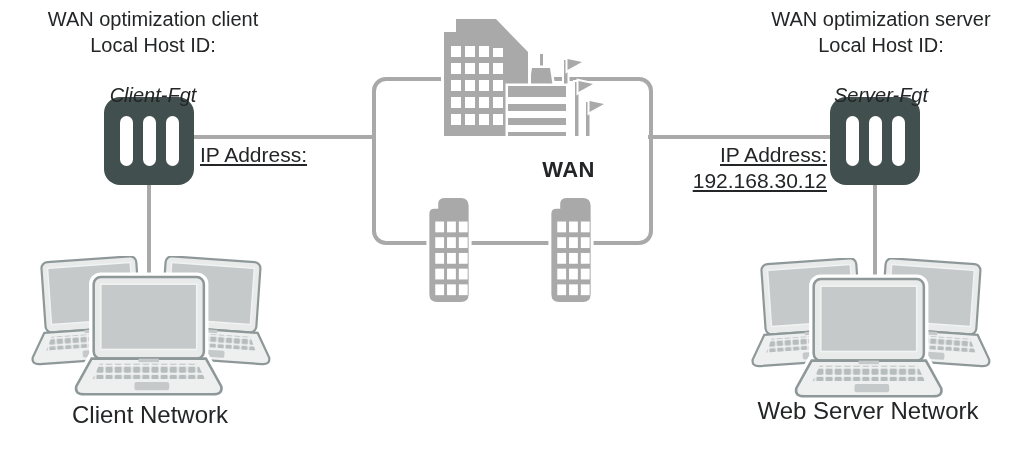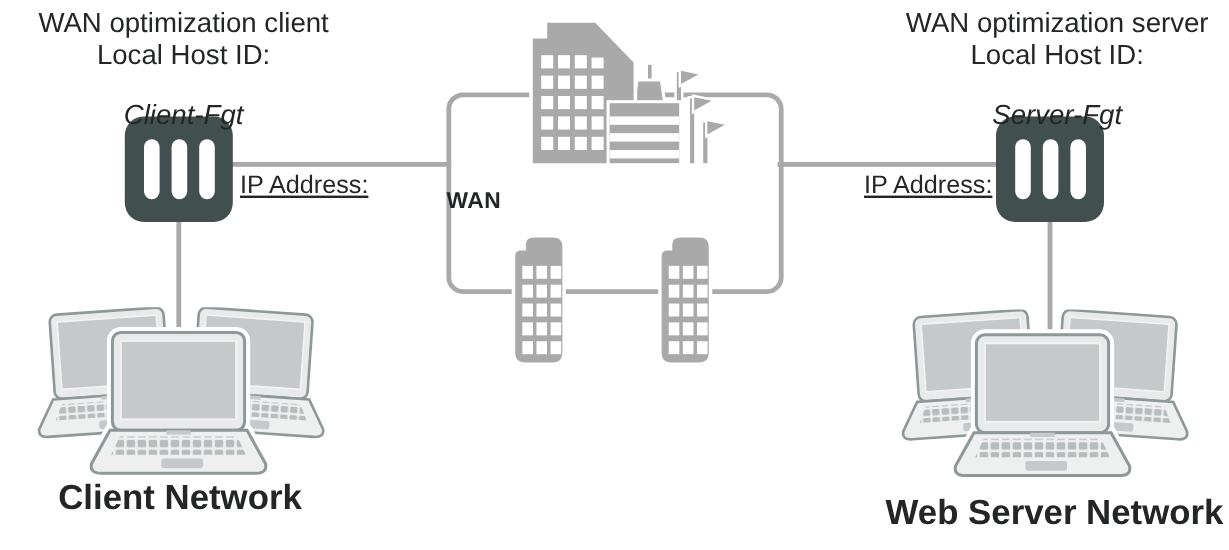--- a/index.html
+++ b/index.html
@@ -16,30 +16,30 @@
     border:4px solid #a9a9a9;border-radius:14px;z-index:1;background:transparent;
   }
   
   .appliance{
     position:absolute;width:90px;height:88px;background:#41504f;border-radius:16px;
     display:flex;align-items:center;justify-content:center;gap:10px;z-index:3;
   }
   .appliance .bar{width:13px;height:50px;background:#ffffff;border-radius:7px;}
   
   .tblock{position:absolute;text-align:center;z-index:4;}
-  .title-line{font-size:23px;line-height:26px;white-space:nowrap;}
+  .title-line{font-size:20px;line-height:26px;white-space:nowrap;}
   .host-id{font-style:italic;margin-top:24px;}
   .ip-block{position:absolute;z-index:4;font-size:21px;line-height:26px;text-decoration:underline;}
   .ip-left{text-align:left;}
   .ip-right{text-align:right;}
   .wan-label{
-    position:absolute;left:372px;top:157px;width:223px;text-align:left;
-    font-size:19px;font-weight:bold;letter-spacing:.5px;z-index:4;
-  }
-  .net-name{font-size:29px;font-weight:bold;line-height:28px;white-space:nowrap;}
+    position:absolute;left:372px;top:157px;width:223px;text-align:right;
+    font-size:22px;font-weight:bold;letter-spacing:.5px;z-index:4;
+  }
+  .net-name{font-size:24px;font-weight:normal;line-height:28px;white-space:nowrap;}
   .net-subnet{font-size:22px;line-height:27px;white-space:nowrap;}
   svg{display:block;}
   .icon-abs{position:absolute;z-index:2;}
   .cluster{position:absolute;z-index:3;}
 </style>
 </head>
 <body>
 
 <div class="canvas">
 
@@ -194,25 +194,26 @@
     <div class="title-line">Local Host ID:</div>
     <div class="title-line host-id">Server-Fgt</div>
   </div>
 
   <div class="ip-block ip-left" style="left:200px;top:142px;">
     <div>IP Address:</div>
   </div>
 
   <div class="ip-block ip-right" style="right:197px;top:142px;">
     <div>IP Address:</div>
+    <div>192.168.30.12</div>
   </div>
 
   <div class="wan-label">WAN</div>
 
   <div class="tblock" style="left:20px;top:401px;width:260px;">
     <div class="net-name">Client Network</div>
   </div>
 
-  <div class="tblock" style="left:738px;top:414px;width:260px;text-align:right;">
+  <div class="tblock" style="left:738px;top:397px;width:260px;">
     <div class="net-name">Web Server Network</div>
   </div>
 
 </div>
 
 </body></html>

